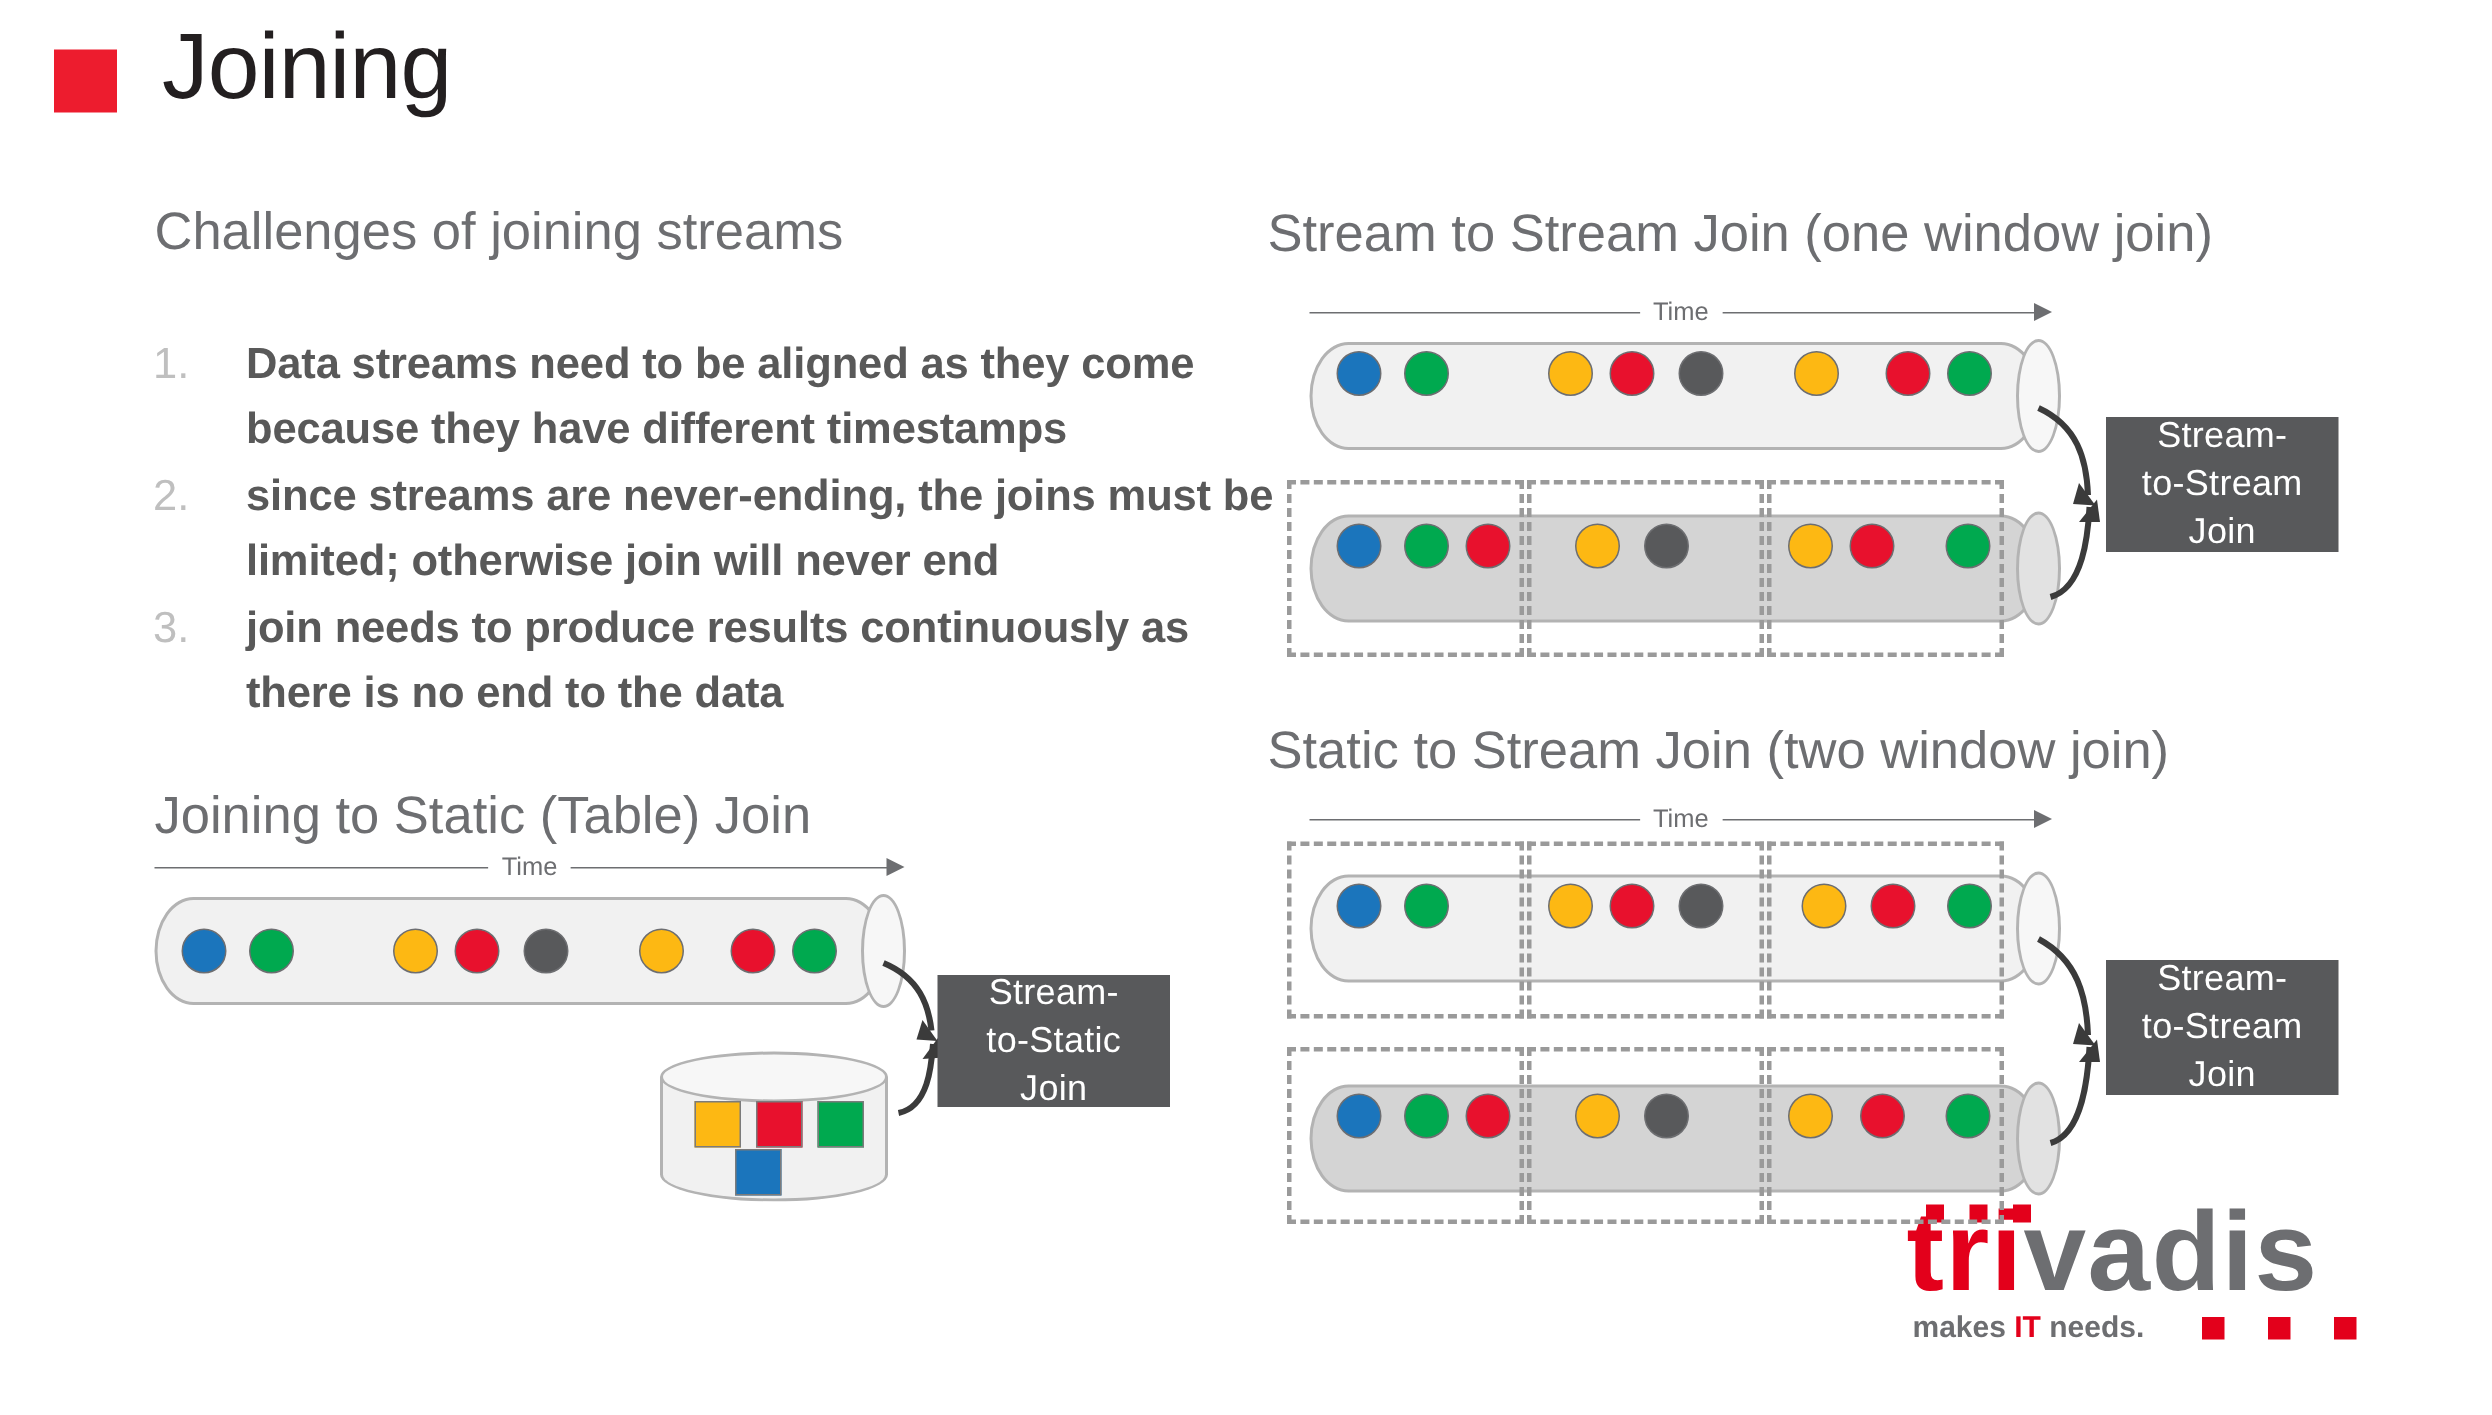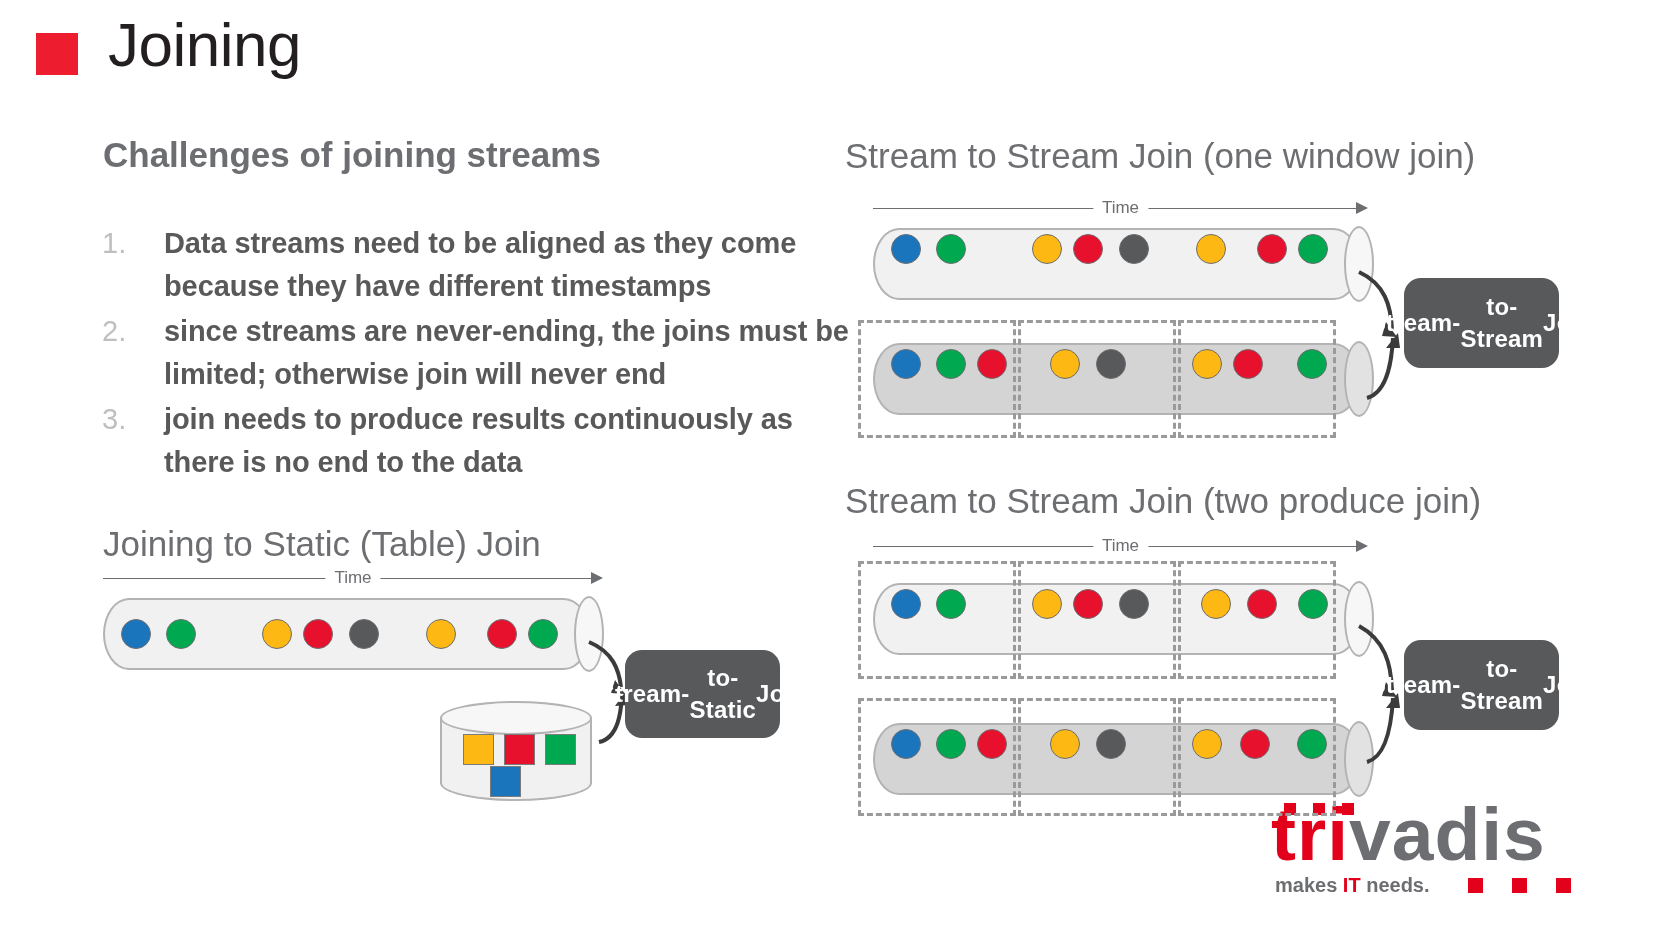--- a/index.html
+++ b/index.html
@@ -24,21 +24,21 @@
     font-size: 62px; color: #231f20; font-weight: 400;
     letter-spacing: -0.5px; line-height: 1.3;
   }
 
   
   .sec-head {
     position: absolute;
     font-size: 35px; color: #6d6e71; font-weight: 400;
     white-space: nowrap;
   }
-  #head-challenges { left: 103px; top: 135px; font-weight: bold; }
+  #head-challenges { left: 103px; top: 135px; }
   #head-static     { left: 103px; top: 524px; }
   #head-one-win    { left: 845px; top: 136px; }
   #head-two-win    { left: 845px; top: 481px; }
 
   
   .num-list { position: absolute; left: 102px; top: 222px; width: 760px; }
   .num-item { display: flex; margin-bottom: 2px; }
   .num-idx {
     width: 62px; flex: none;
     font-size: 29px; color: #bfbfbf; line-height: 43px;
@@ -118,25 +118,25 @@
     box-sizing: border-box;
   }
   .sq {
     position: absolute; width: 31px; height: 31px;
     border: 1.5px solid #7b7b7b; box-sizing: border-box; z-index: 3;
   }
 
   
   .joinbox {
     position: absolute; background: #58595B;
-    color: #ffffff; font-weight: bold;
-    display: flex; flex-direction: row;
+    color: #ffffff; font-weight: normal;
+    display: flex; flex-direction: column;
     align-items: center; justify-content: center;
     text-align: center; line-height: 1.33;
-    font-size: 24px; letter-spacing: 0.2px; border-radius: 17px;
+    font-size: 24px; letter-spacing: 0.2px;
   }
 
   
   .arrow-svg { position: absolute; overflow: visible; }
 
   
   .footer {
     position: absolute; left: 259px; top: 886px;
     font-size: 26px; color: #a6a6a6;
   }
@@ -277,21 +277,21 @@
     <path d="M12,140 C34,134 37,98 38,80" fill="none" stroke="#3b3b3b" stroke-width="4"></path>
     <path d="M31,90 L43,75 L45,90 Z" fill="#3b3b3b"></path>
   </svg>
 
   <div class="joinbox" style="left:1404px; top:278px; width:155px; height:90px;">
     <span>Stream-</span>
     <span>to-Stream</span>
     <span>Join</span>
   </div>
 
-  <div class="sec-head" id="head-two-win">Stream to Stream Join (two produce join)</div>
+  <div class="sec-head" id="head-two-win">Static to Stream Join (two window join)</div>
 
   <div class="time-axis" style="left:873px; top:535px; width:495px;">
     <div class="ln"></div>
     <div class="arw"></div>
     <div class="lbl">Time</div>
   </div>
 
   <div class="win" style="left:858px;  top:561px; width:158px; height:118px;"></div>
   <div class="win" style="left:1018px; top:561px; width:158px; height:118px;"></div>
   <div class="win" style="left:1178px; top:561px; width:158px; height:118px;"></div>

